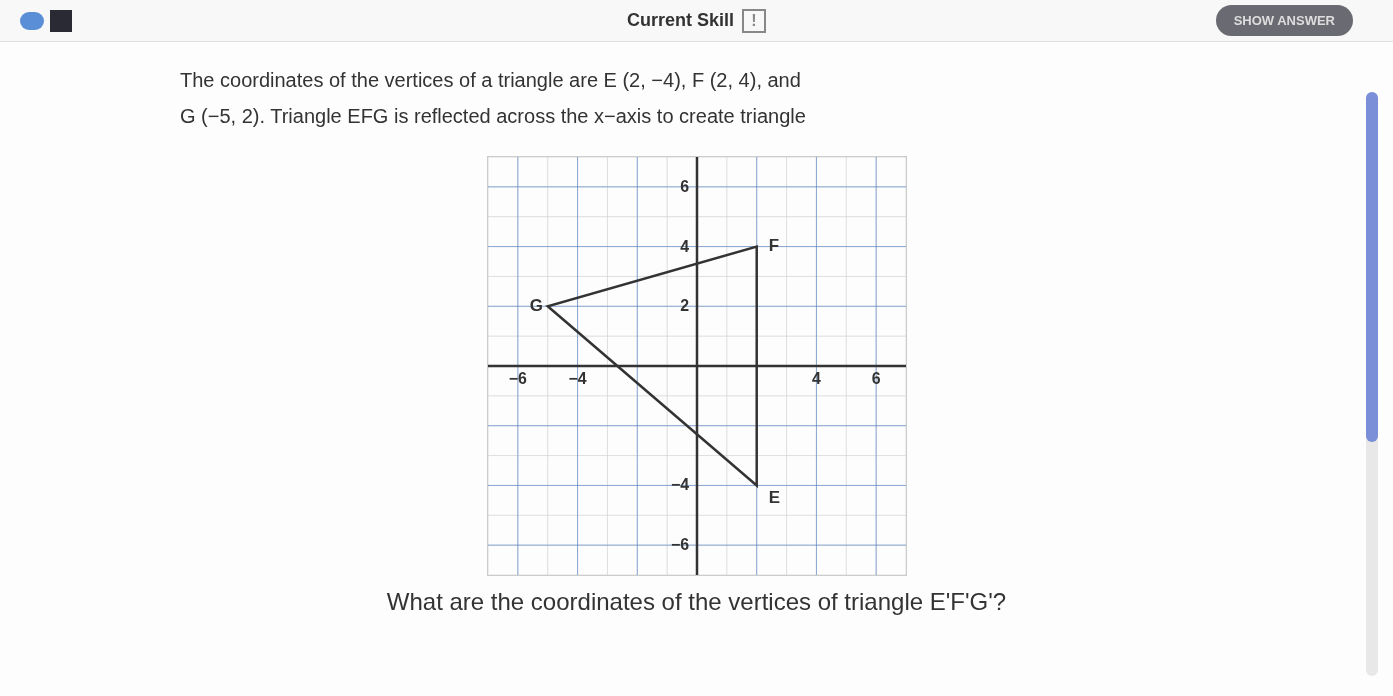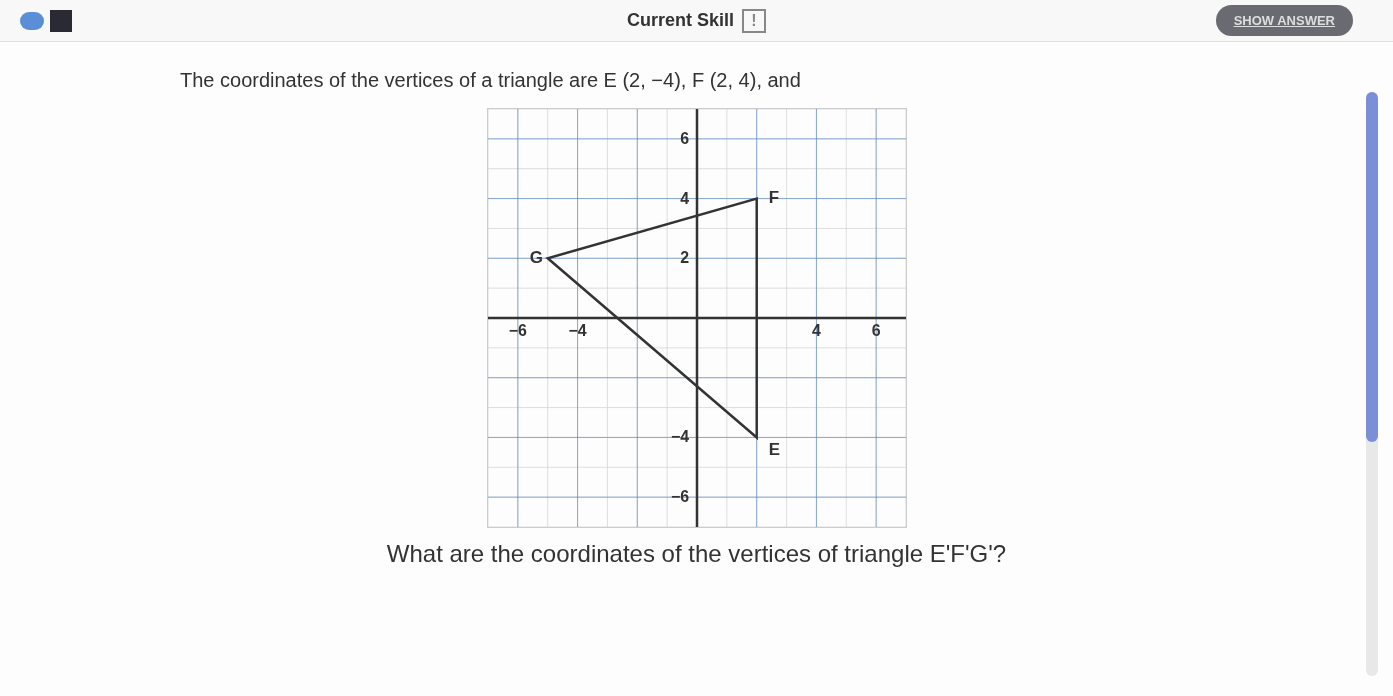--- a/index.html
+++ b/index.html
@@ -71,33 +71,32 @@
       position: absolute;
       right: 40px;
       background: #6a6a72;
       color: #ddd;
       border: none;
       padding: 8px 18px;
       border-radius: 16px;
       font-size: 13px;
       font-weight: bold;
       cursor: pointer;
-      text-decoration: underline;
     }
     .content-area {
       padding: 20px 180px 0 180px;
       background: #fdfdfd;
       height: calc(100% - 42px);
       position: relative;
     }
     .problem-text {
       font-size: 20px;
       color: #333;
       line-height: 1.8;
-      margin-bottom: 10px;
+      margin-bottom: 22px;
     }
     .chart-wrapper {
       display: flex;
       justify-content: center;
       margin-top: 10px;
     }
     .chart-svg {
       border: 1px solid #ccc;
     }
     .question-text {
@@ -137,20 +136,21 @@
     <div class="skill-title">
       <span>Current Skill</span>
       <span class="skill-icon">!</span>
     </div>
     <button class="show-answer-btn">SHOW ANSWER</button>
   </div>
 
   <div class="content-area">
     <div class="problem-text">
       <div>The coordinates of the vertices of a triangle are E (2, −4), F (2, 4), and</div>
+      <div>G (−5, 2). Triangle EFG is reflected across the x−axis to create triangle</div>
     </div>
 
     <div class="chart-wrapper">
       <svg class="chart-svg" width="420" height="420" viewBox="0 0 420 420" id="coord-svg">
           <line x1="0" y1="0" x2="0" y2="420" stroke="#d0d0d0" stroke-width="0.7"></line>
           <line x1="30" y1="0" x2="30" y2="420" stroke="#d0d0d0" stroke-width="0.7"></line>
           <line x1="60" y1="0" x2="60" y2="420" stroke="#d0d0d0" stroke-width="0.7"></line>
           <line x1="90" y1="0" x2="90" y2="420" stroke="#d0d0d0" stroke-width="0.7"></line>
           <line x1="120" y1="0" x2="120" y2="420" stroke="#d0d0d0" stroke-width="0.7"></line>
           <line x1="150" y1="0" x2="150" y2="420" stroke="#d0d0d0" stroke-width="0.7"></line>

